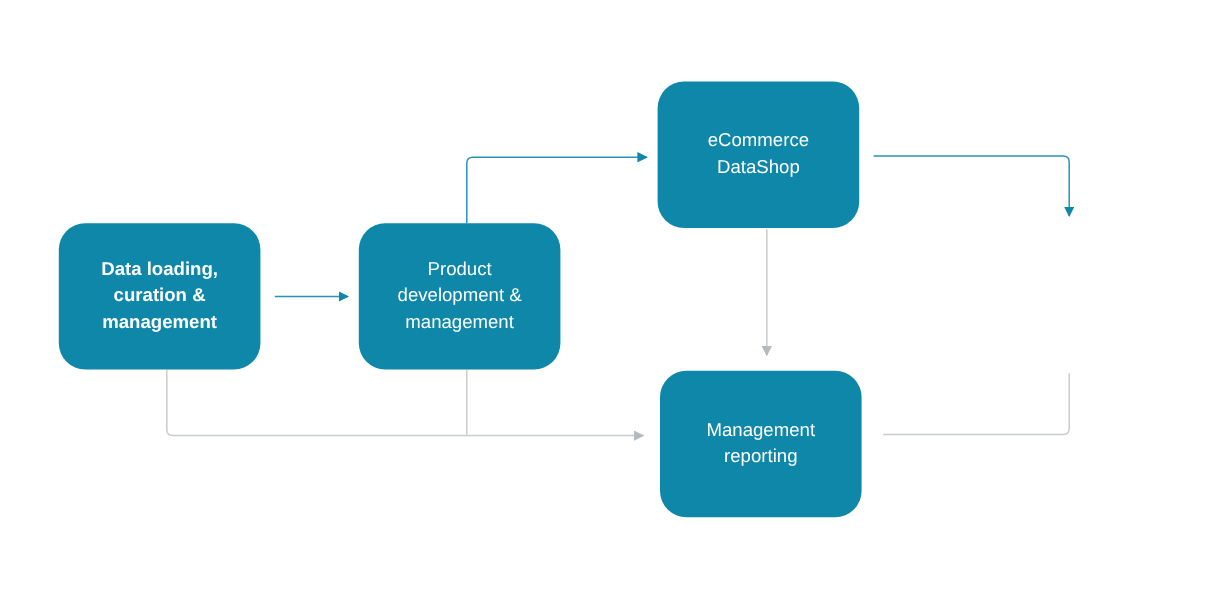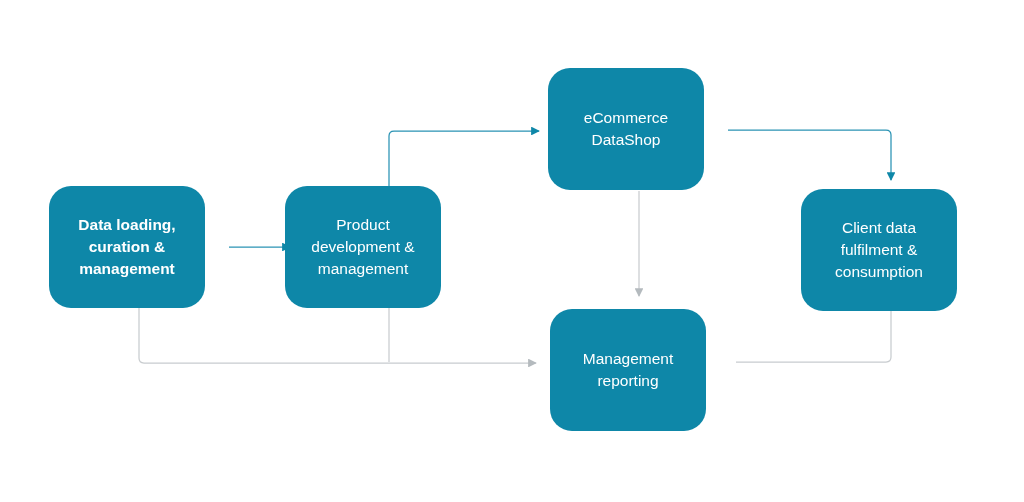--- a/index.html
+++ b/index.html
@@ -29,35 +29,35 @@
   }
   .edge-report {
     fill: none;
     stroke: var(--report-line, #c8cccf);
     stroke-width: 1.25;
   }
   .arrowhead-flow { fill: var(--node-fill, #0e87a8); }
   .arrowhead-report { fill: var(--report-arrow, #b4babe); }
   .node {
     position: absolute;
-    width: 156px;
+    width: 168px;
     height: 122px;
     border-radius: 22px;
     background: var(--node-fill, #0e87a8);
     color: var(--node-text, #ffffff);
     display: flex;
     align-items: center;
     justify-content: center;
     text-align: center;
     font-size: 15.5px;
     line-height: 22px;
     white-space: pre-line;
   }
   .node-1 { left: 49px;  top: 186px; font-weight: bold; }
-  .node-2 { left: 285px; top: 186px; }
+  .node-2 { left: 299px; top: 186px; }
   .node-3 { left: 548px; top: 68px; }
   .node-4 { left: 801px; top: 189px; }
   .node-5 { left: 550px; top: 309px; }
 </style>
 </head>
 <body>
 
 <div class="canvas" style="--bg: #ffffff; --node-fill: #0e87a8; --node-text: #ffffff; --flow-line: #2a93b4; --report-line: #c8cccf; --report-arrow: #b4babe;">
 
   <svg class="edges-layer" viewBox="0 0 1024 502" xmlns="http://www.w3.org/2000/svg">
@@ -95,24 +95,19 @@
     <span>Product
 development &amp;
 management</span>
   </div>
 
   <div class="node node-3">
     <span>eCommerce
 DataShop</span>
   </div>
 
-  <div class="node node-4">
-    <span>Client data
-fulfilment &amp;
-consumption</span>
-  </div>
 
   <div class="node node-5">
     <span>Management
 reporting</span>
   </div>
 
 </div>
 
 </body></html>

